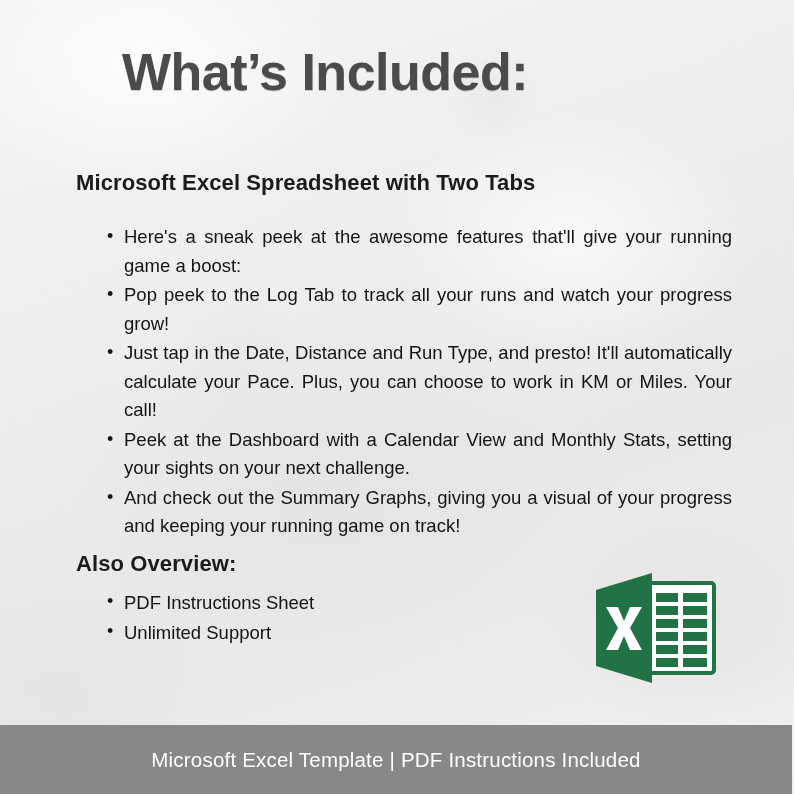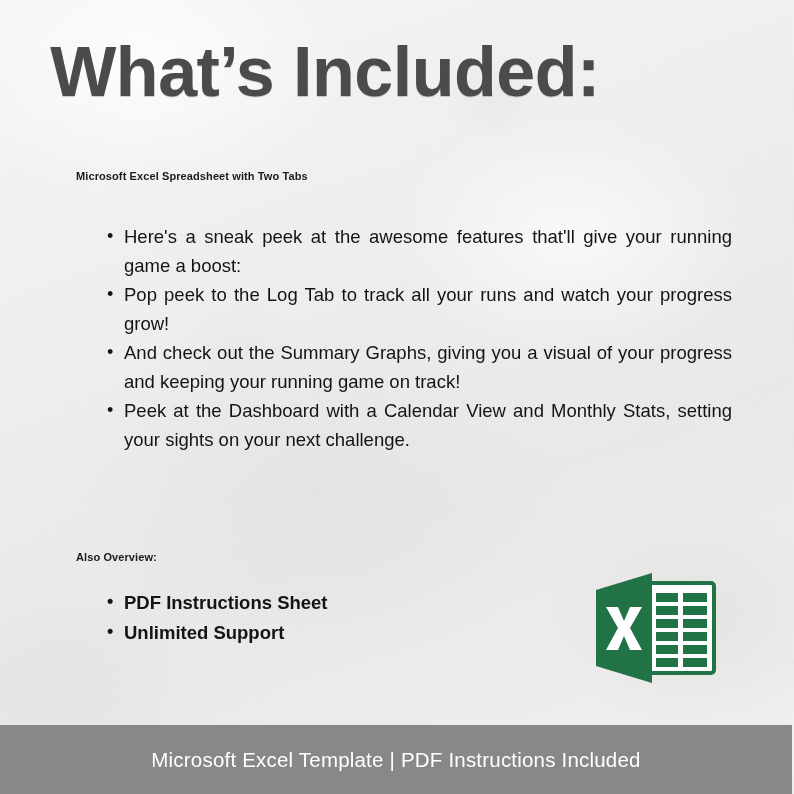--- a/index.html
+++ b/index.html
@@ -52,32 +52,32 @@
 
   .layer { position: relative; z-index: 2; }
 
   h1.title {
     margin: 0;
     position: absolute;
     top: 33px;
     left: 0;
     width: 650px;
     text-align: center;
-    font-size: 70px;
+    font-size: 52px;
     line-height: 78px;
     font-weight: bold;
     letter-spacing: -0.5px;
     color: #4b4b4b;
     text-shadow: 0 1px 0 rgba(120,120,120,0.35);
   }
 
   .section-head {
     position: absolute;
     left: 76px;
-    font-size: 11px;
+    font-size: 22px;
     font-weight: bold;
     color: #1b1b1b;
     letter-spacing: 0.1px;
   }
   #head-excel { top: 170px; }
   #head-also  { top: 551px; }
 
   ul.bullets {
     position: absolute;
     left: 90px;
@@ -105,21 +105,20 @@
     color: #141414;
   }
   ul.bullets li > span { display: block; }
 
   #main-list { top: 211px; }
 
   #also-list {
     top: 576px;
     left: 90px;
     width: 420px;
-    font-weight: bold;
   }
   #also-list li {
     text-align: left;
     font-size: 18.5px;
     line-height: 29px;
   }
 
   
   #excel-icon {
     position: absolute;
@@ -160,24 +159,27 @@
   <div class="section-head layer" id="head-excel">Microsoft Excel Spreadsheet with Two Tabs</div>
 
   <ul class="bullets layer" id="main-list">
     <li>
       <span>Here's a sneak peek at the awesome features that'll give your running game a boost:</span>
     </li>
     <li>
       <span>Pop peek to the Log Tab to track all your runs and watch your progress grow!</span>
     </li>
     <li>
+      <span>Just tap in the Date, Distance and Run Type, and presto! It'll automatically calculate your Pace. Plus, you can choose to work in KM or Miles. Your call!</span>
+    </li>
+    <li>
+      <span>Peek at the Dashboard with a Calendar View and Monthly Stats, setting your sights on your next challenge.</span>
+    </li>
+    <li>
       <span>And check out the Summary Graphs, giving you a visual of your progress and keeping your running game on track!</span>
-    </li>
-    <li>
-      <span>Peek at the Dashboard with a Calendar View and Monthly Stats, setting your sights on your next challenge.</span>
     </li>
   </ul>
 
   <div class="section-head layer" id="head-also">Also Overview:</div>
 
   <ul class="bullets layer" id="also-list">
     <li>
       <span>PDF Instructions Sheet</span>
     </li>
     <li>

